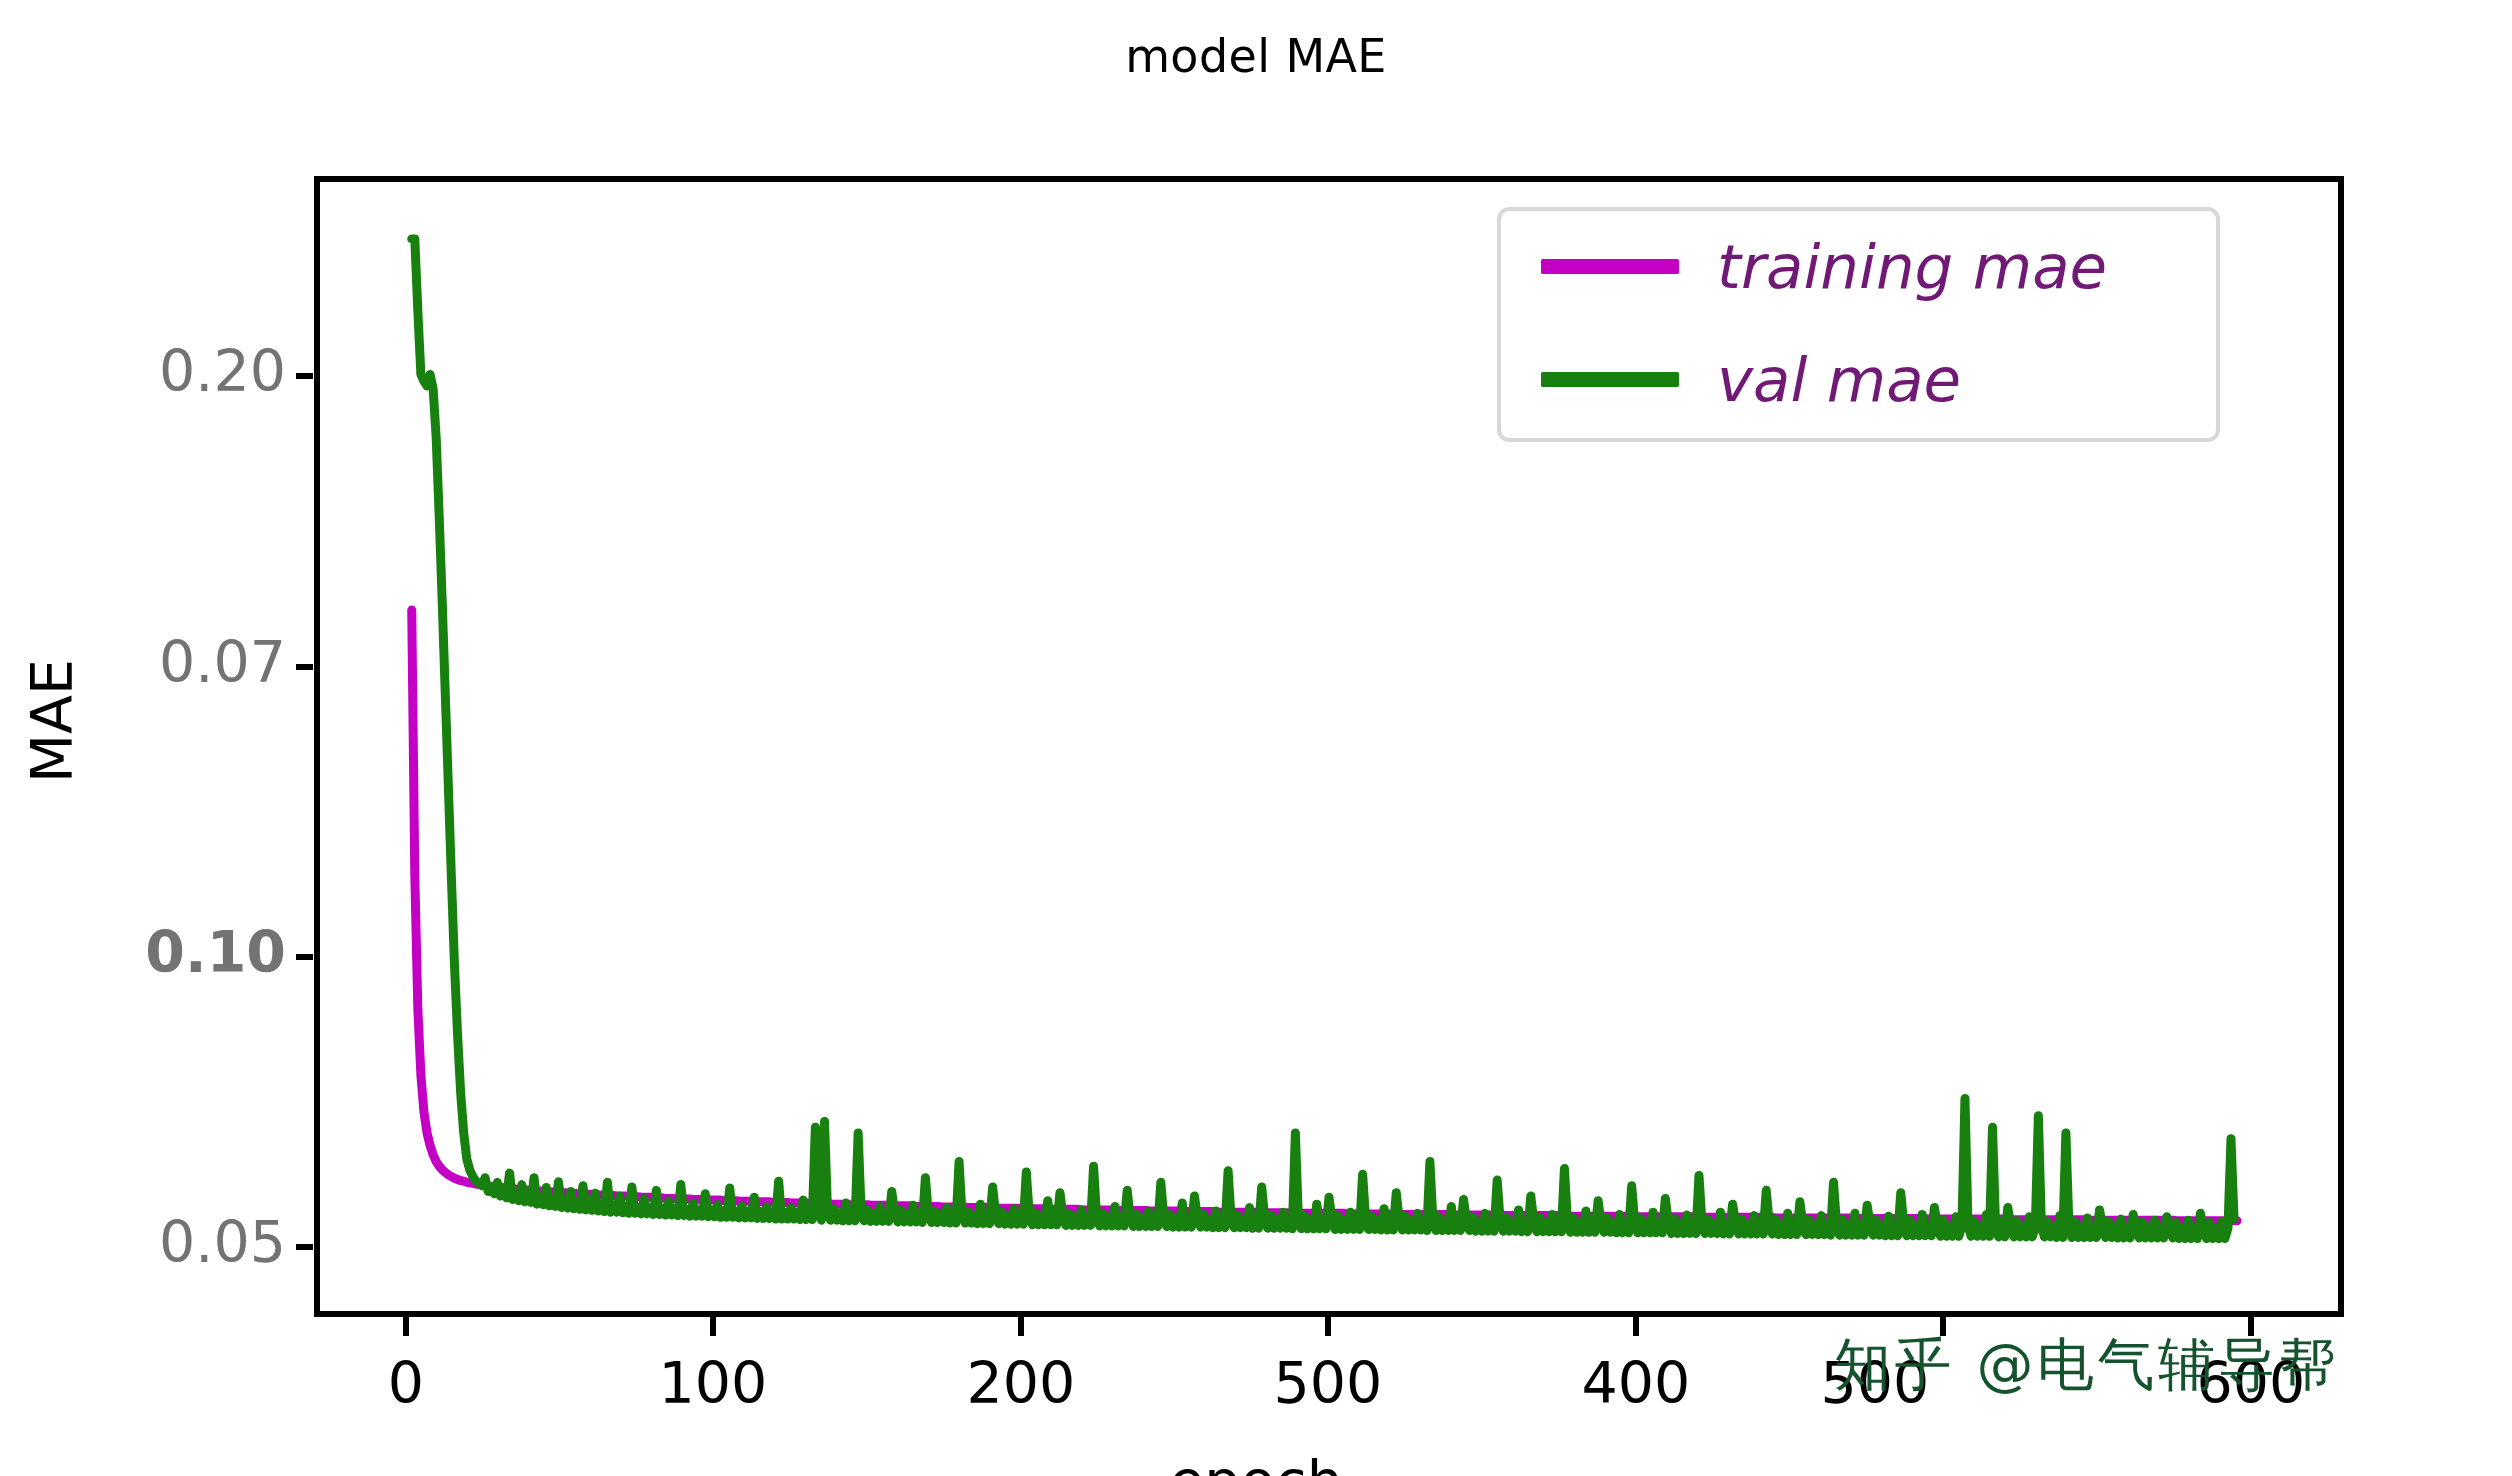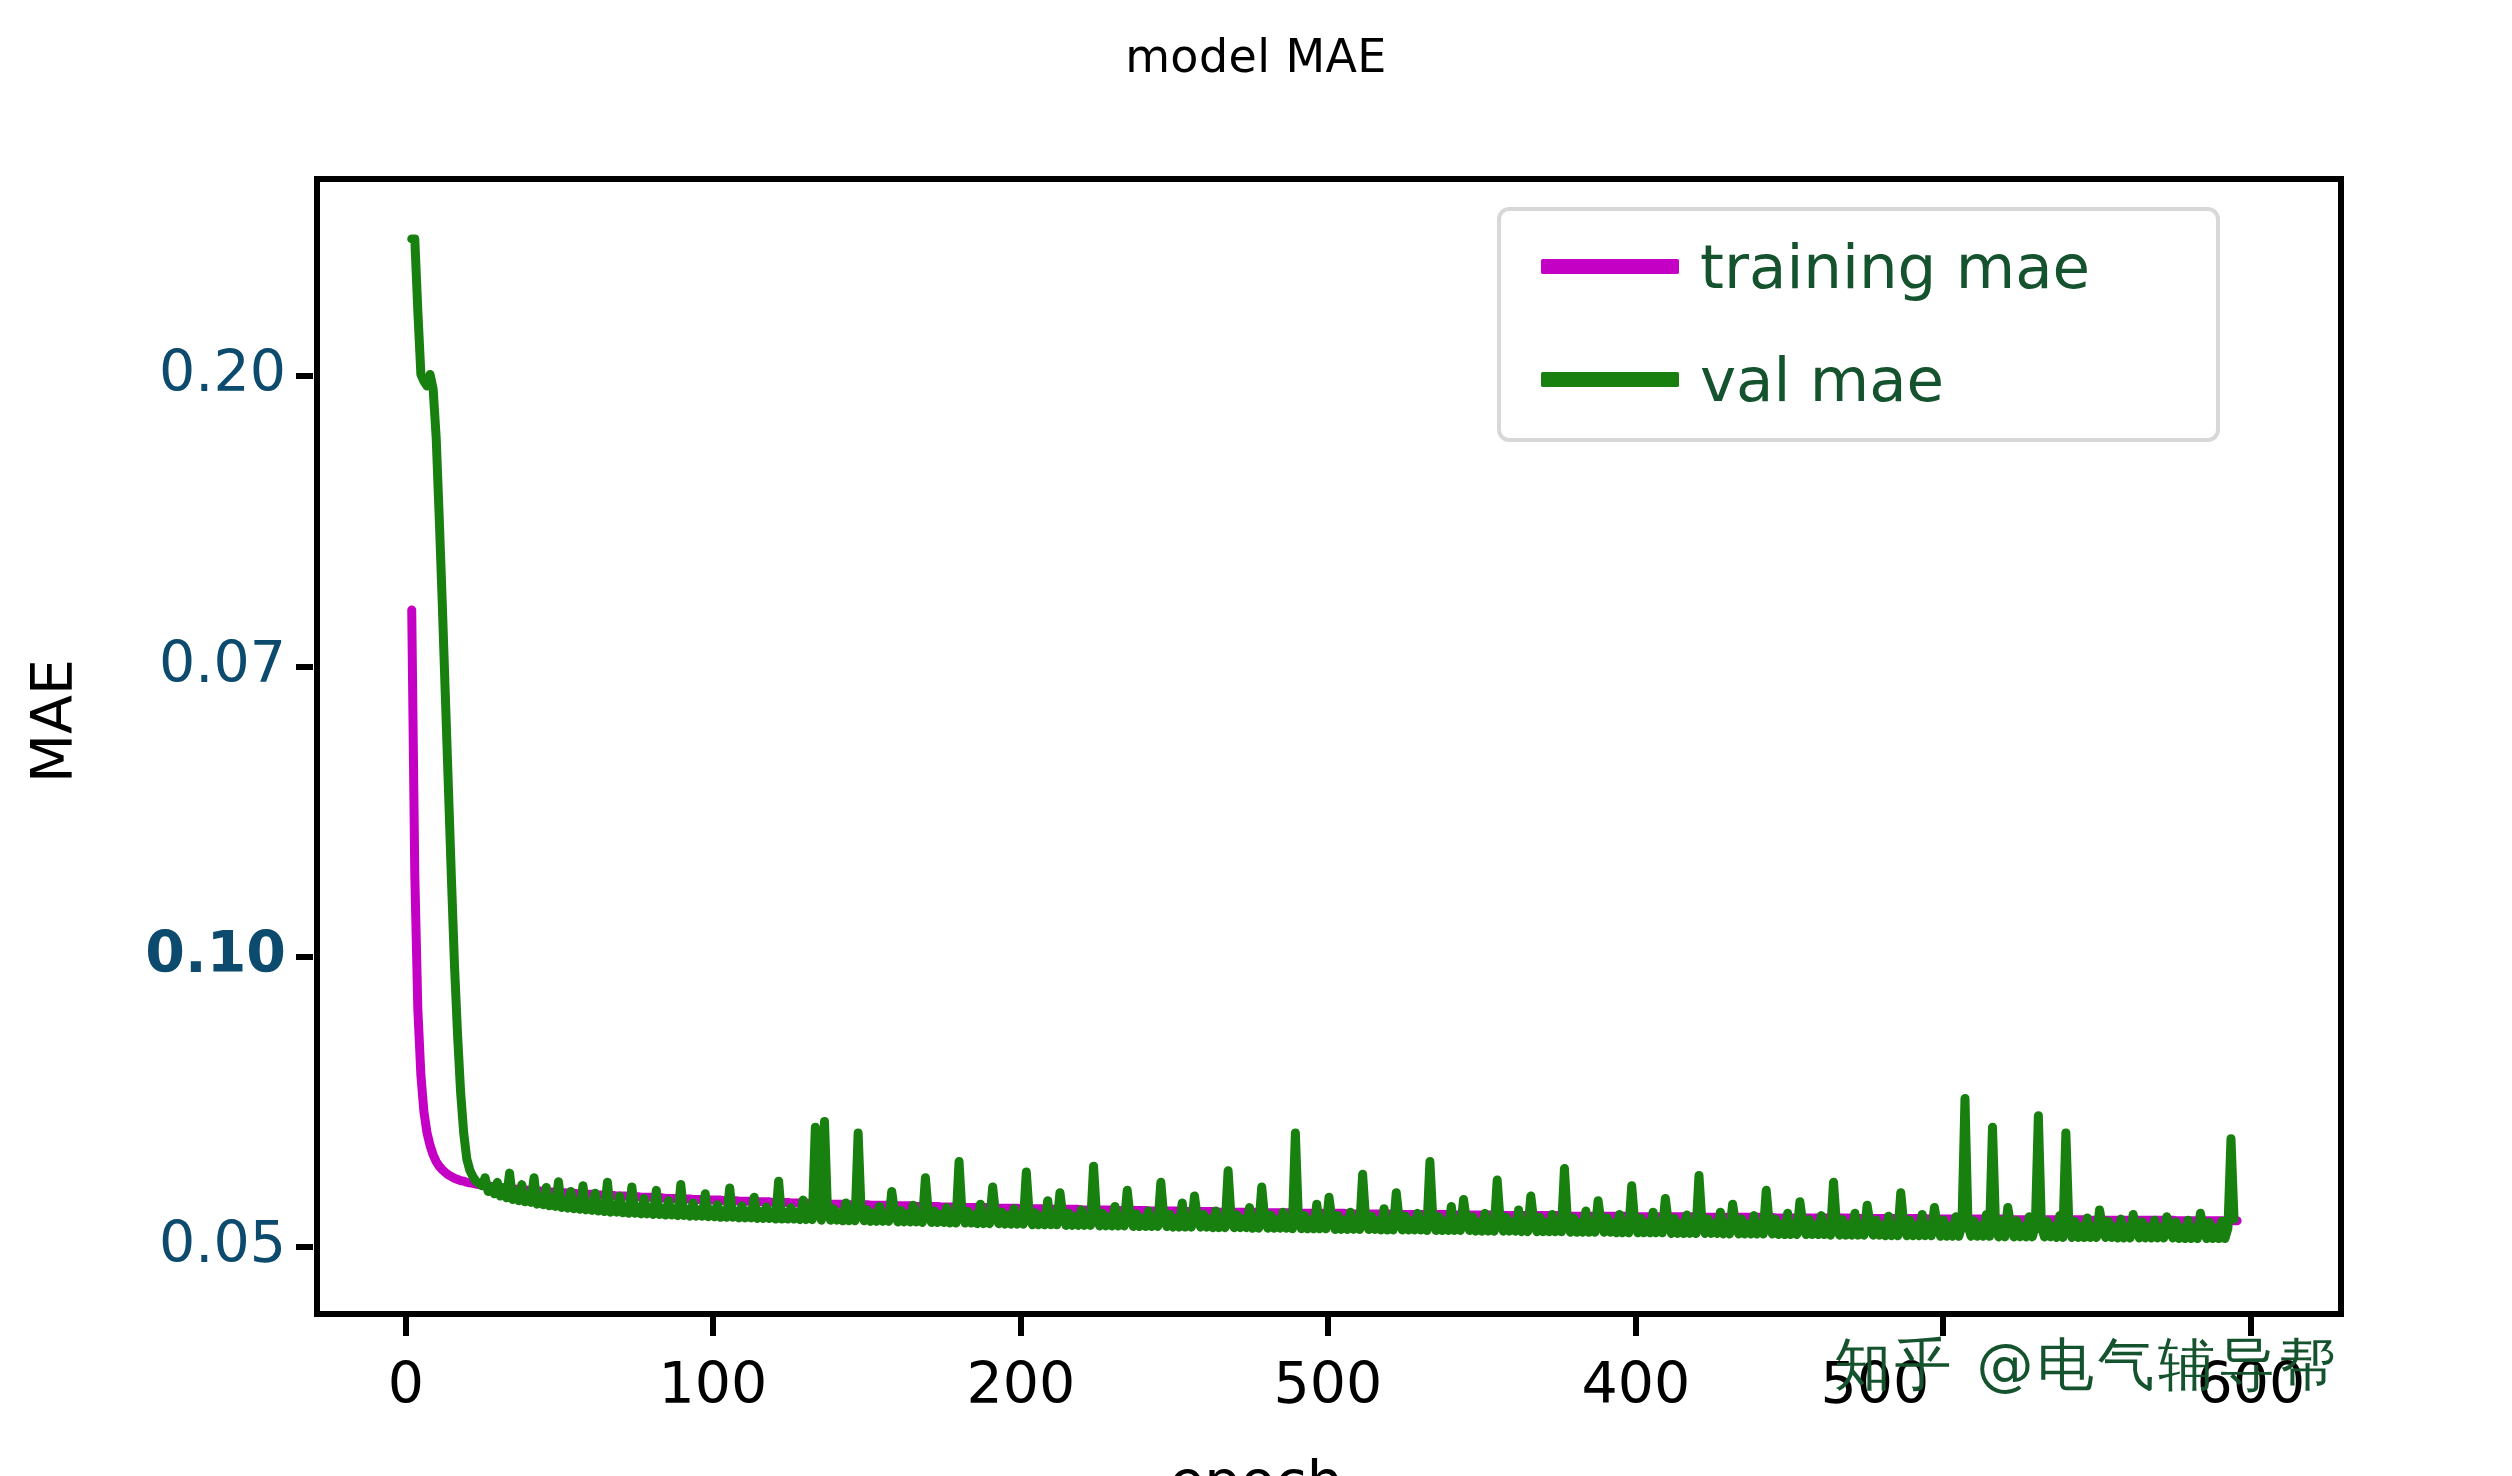--- a/index.html
+++ b/index.html
@@ -72,21 +72,21 @@
     width: 17.4px;
     height: 6.1px;
     background: #000000;
     left: 296px;
   }
   .ytick-label {
     position: absolute;
     right: 2226px;
     text-align: right;
     font-size: 57px;
-    color: #0c4a6e;
+    color: #737373;
     white-space: nowrap;
     line-height: 1.0;
   }
   .xtick-mark {
     position: absolute;
     width: 6.1px;
     height: 19px;
     background: #000000;
     top: 1317px;
   }
@@ -136,25 +136,26 @@
     align-items: center;
   }
   .legend-swatch {
     margin-left: 40px;
     width: 138px;
     height: 15px;
     border-radius: 1.7px;
     flex: 0 0 auto;
   }
   .legend-text {
-    margin-left: 21px;
+    margin-left: 38px;
     font-size: 61px;
-    color: #14532d;
-    white-space: nowrap;
-    line-height: 1.0;
+    color: #701a75;
+    white-space: nowrap;
+    line-height: 1.0;
+    font-style: italic;
   }
 
   
   #watermark {
     position: absolute;
     left: 1834px;
     top: 1336px;
     font-size: 57px;
     color: #14532d;
     white-space: nowrap;

